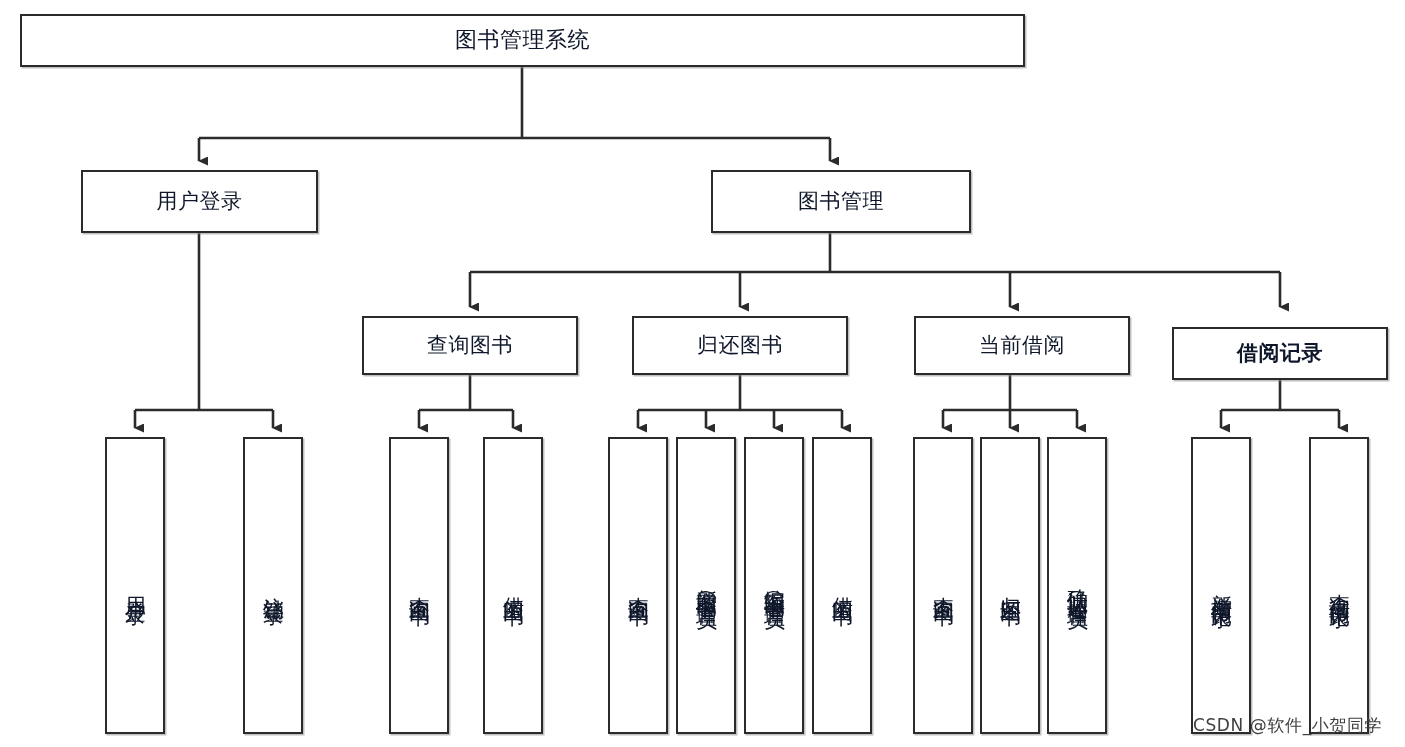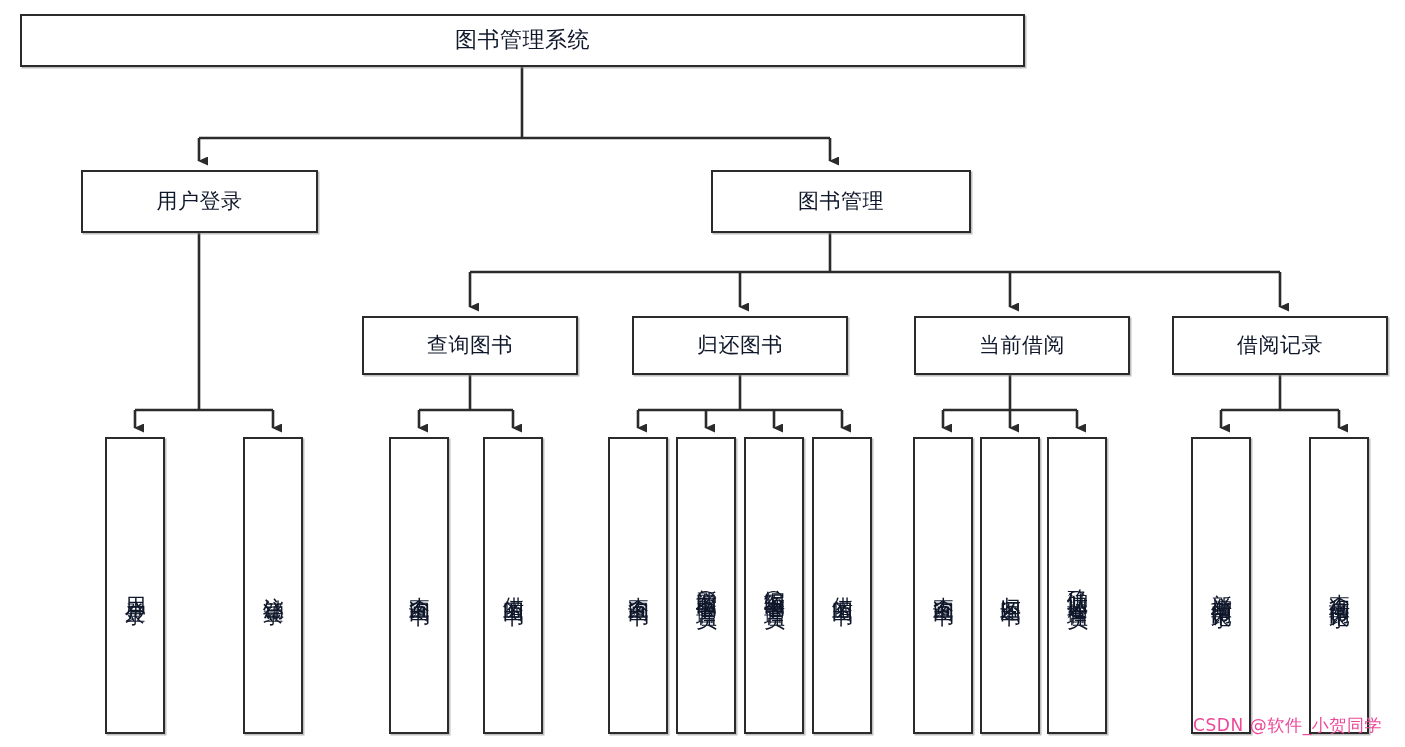--- a/index.html
+++ b/index.html
@@ -53,21 +53,21 @@
   .node.vert .node-label {
     writing-mode: vertical-rl;
     text-orientation: upright;
     font-size: 21px;
     letter-spacing: 3px;
     line-height: 1;
     max-height: 100%;
   }
   .watermark {
     position: absolute;
-    color: #ec4899;
+    color: #404040;
     font-size: 17px;
     letter-spacing: 0.6px;
     white-space: nowrap;
     user-select: none;
   }
 </style>
 </head>
 <body>
 
 <div id="stage">
@@ -139,21 +139,21 @@
 
   <div class="node horiz" style="left:362px; top:316px; width:216px; height:59px;">
     <span class="node-label">查询图书</span>
   </div>
   <div class="node horiz" style="left:632px; top:316px; width:216px; height:59px;">
     <span class="node-label">归还图书</span>
   </div>
   <div class="node horiz" style="left:902px; top:316px; width:216px; height:59px;margin-left:12px;">
     <span class="node-label">当前借阅</span>
   </div>
-  <div class="node horiz" style="left:1172px; top:316px; width:216px; height:59px;">
+  <div class="node horiz" style="left:1172px; top:327px; width:216px; height:53px;font-weight:bold;">
     <span class="node-label">借阅记录</span>
   </div>
 
   <div class="node vert" style="left:105px; top:437px; width:60px; height:297px;">
     <span class="node-label">用户登录</span>
   </div>
   <div class="node vert" style="left:243px; top:437px; width:60px; height:297px;">
     <span class="node-label">注销登录</span>
   </div>
 

